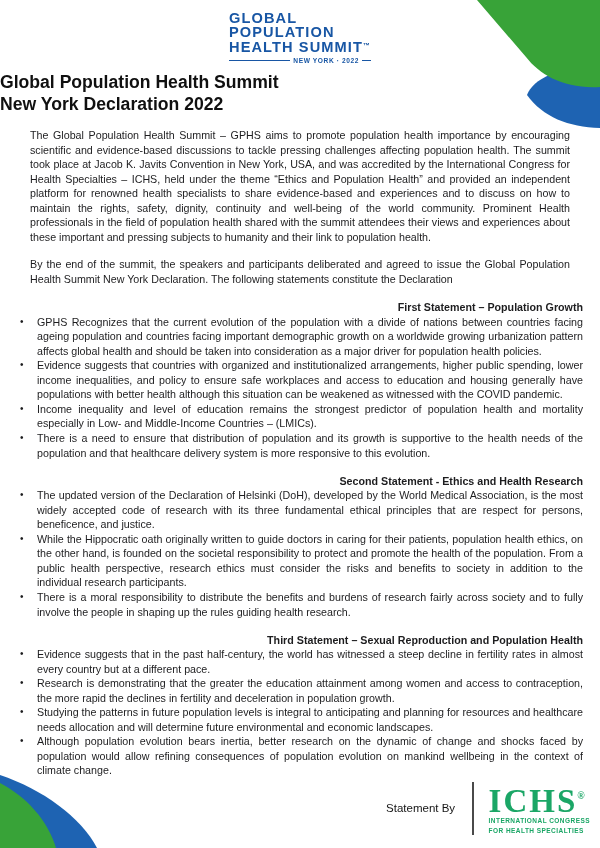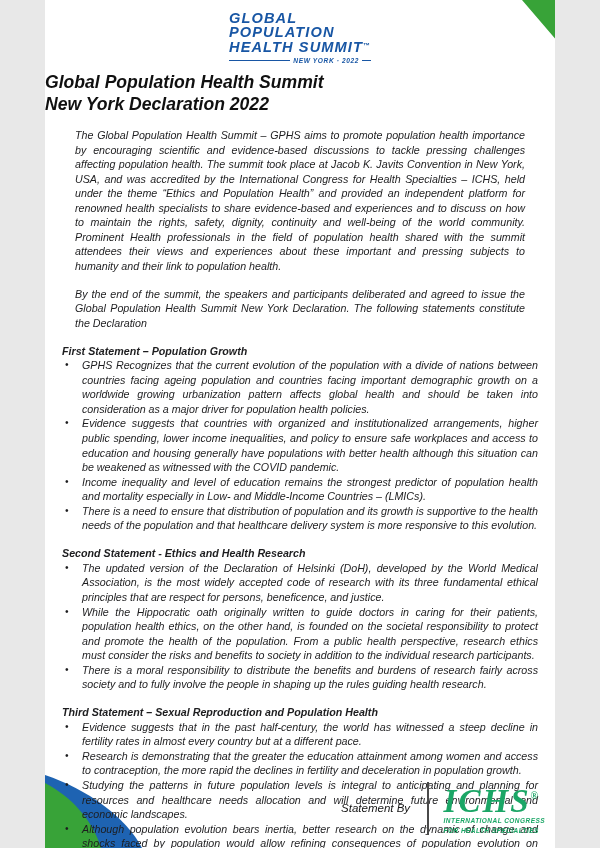--- a/index.html
+++ b/index.html
@@ -1,20 +1,19 @@
 <!DOCTYPE html>
 <html><head>
 <meta charset="utf-8">
 <style>
   html,body { margin:0; padding:0; background:#e8e8e8; }
   .page {
-    position:relative; width:510px; height:848px; margin:0 auto;
+    position:relative; width:600px; height:848px; margin:0 auto;
     background:#ffffff; overflow:hidden;
     font-family:"Liberation Sans", sans-serif;
-    font-style:italic;
     -webkit-font-smoothing:antialiased;
   }
   .deco-svg { position:absolute; left:0; top:0; width:600px; height:848px; pointer-events:none; }
 
   
   .gphs-logo { position:relative; width:142px; margin:11px auto 0; color:#1856A4; }
   .logo-line { font-weight:bold; font-size:14.6px; line-height:14.2px; letter-spacing:1.1px; white-space:nowrap; }
   .logo-tm { font-size:7px; vertical-align:4px; letter-spacing:0; }
   .logo-rule-row { display:flex; align-items:center; margin-top:2.5px; }
   .logo-rule { height:1.6px; background:#1856A4; flex:1; }
@@ -23,21 +22,21 @@
 
   
   .doc-title { margin-top:8px; text-align:left; font-weight:bold; font-size:17.6px; line-height:21.5px; color:#101010; }
 
   
   .content {
     position:relative; margin-top:9px; padding:0 17px;
     font-size:10.7px; line-height:14.55px; color:#1d1d1f; text-align:justify;
   }
   .para { margin:13px; }
-  .sec-heading { font-weight:bold; margin-top:13.5px; text-align:left; }
+  .sec-heading { font-weight:bold; margin-top:13.5px; text-align:right; }
   .bullet-row { display:flex; }
   .bullet-marker { flex:0 0 20px; padding-left:3px; box-sizing:border-box; font-size:10px; }
   .bullet-text { flex:1; text-align:justify; }
 
   
   .footer { position:absolute; right:6px; bottom:13px; display:flex; align-items:center; }
   .accredited-by { font-size:11.5px; color:#151515; margin-right:17px; }
   .footer-divider { width:1.5px; height:53px; background:#4a4a4a; margin-right:15px; }
   .ichs-logo { display:flex; flex-direction:column; padding-right:4px; }
   .ichs-name {

